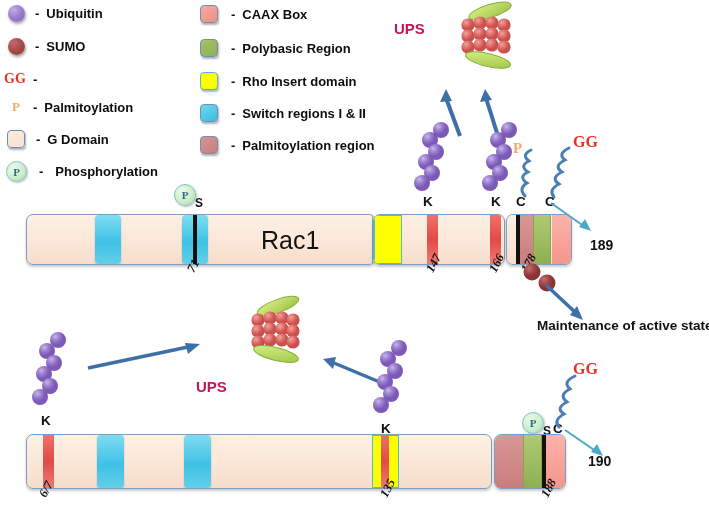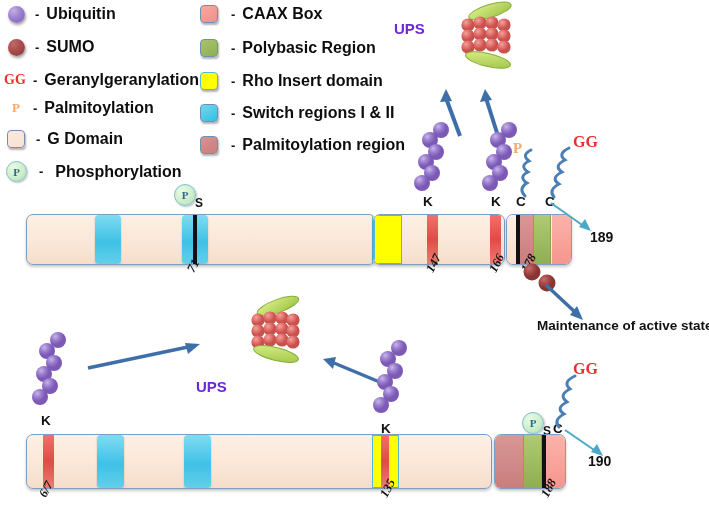--- a/index.html
+++ b/index.html
@@ -2,21 +2,21 @@
 <html><head>
 <meta charset="utf-8">
 <style>
   html,body{margin:0;padding:0;background:#fff;}
   body{width:709px;height:519px;position:relative;overflow:hidden;
        font-family:"Liberation Sans",sans-serif;}
 
   
   .legend-row{position:absolute;display:flex;align-items:center;}
   .lg-dash{font-size:13px;font-weight:bold;color:#111;margin:0 7px 0 0;}
-  .lg-label{font-size:16px;font-weight:bold;color:#0d0d0d;white-space:nowrap;}
+  .lg-label{font-size:13px;font-weight:bold;color:#0d0d0d;white-space:nowrap;}
 
   .sphere{border-radius:50%;
      box-shadow:1px 2px 3px rgba(0,0,0,.38);}
   .sph-ubi{width:17px;height:17px;
      background:radial-gradient(circle at 33% 28%, #c4b0e4 0%, #9b7fd0 45%, #7f5fba 100%);}
   .sph-sumo{width:17px;height:17px;
      background:radial-gradient(circle at 33% 28%, #c06a6a 0%, #a94c4c 45%, #8e3636 100%);}
 
   .swatch{width:16px;height:16px;border-radius:4px;
      box-shadow:1px 2px 2px rgba(0,0,0,.3);}
@@ -57,21 +57,21 @@
 
   .resnum{position:absolute;font-size:12.5px;font-weight:bold;font-style:italic;
      color:#111;transform:rotate(-62deg);transform-origin:left top;white-space:nowrap;
      font-family:"Liberation Serif",serif;}
 
   .res-letter{position:absolute;font-size:13.5px;font-weight:bold;color:#111;
      font-family:"Liberation Sans",sans-serif;}
 
   .endnum{position:absolute;font-size:14px;font-weight:bold;color:#111;}
 
-  .ups-label{position:absolute;font-size:15px;font-weight:bold;color:#6d28d9;
+  .ups-label{position:absolute;font-size:15px;font-weight:bold;color:#be185d;
      font-family:"Liberation Sans",sans-serif;}
 
   .maint{position:absolute;font-size:13.5px;font-weight:bold;color:#111;white-space:nowrap;}
 
   svg{position:absolute;overflow:visible;}
 </style>
 </head>
 <body>
 
 <div class="legend-row" style="left:8px;top:5px;">
@@ -82,21 +82,20 @@
 
 <div class="legend-row" style="left:8px;top:38px;">
   <span class="sphere sph-sumo"></span>
   <span class="lg-dash" style="margin-left:10px;">-</span>
   <span class="lg-label">SUMO</span>
 </div>
 
 <div class="legend-row" style="left:4px;top:71px;">
   <span class="txt-gg" style="width:22px;display:inline-block;">GG</span>
   <span class="lg-dash" style="margin-left:7px;">-</span>
-  <span class="lg-label">Geranylgeranylation</span>
 </div>
 
 <div class="legend-row" style="left:8px;top:99px;">
   <span class="txt-pal" style="width:16px;display:inline-block;text-align:center;">P</span>
   <span class="lg-dash" style="margin-left:9px;">-</span>
   <span class="lg-label">Palmitoylation</span>
 </div>
 
 <div class="legend-row" style="left:7px;top:130px;">
   <span class="swatch sw-g"></span>
@@ -219,20 +218,21 @@
 </svg>
 <div class="res-letter" style="left:545px;top:194px;">C</div>
 
 <div class="phos" style="position:absolute;left:174px;top:184px;width:20px;height:20px;">P</div>
 <div class="res-letter" style="left:195px;top:196px;font-size:12px;">S</div>
 
 <div class="bar" style="left:26px;top:214px;width:348px;height:49px;">
   <div class="seg seg-switch" style="left:68px;width:26px;"></div>
   <div class="seg seg-switch" style="left:155px;width:26px;"></div>
   <div class="seg seg-black" style="left:166px;width:3.5px;"></div>
+  <div class="bar-name" style="left:234px;">Rac1</div>
   <div class="seg seg-yellow" style="left:345px;width:28px;"></div>
 </div>
 <div class="bar" style="left:373px;top:214px;width:130px;height:49px;">
   <div class="seg seg-yellow" style="left:0px;width:28px;"></div>
   <div class="seg seg-red" style="left:53px;width:11px;"></div>
   <div class="seg seg-red" style="left:116px;width:11px;"></div>
 </div>
 
 <div class="bar" style="left:506px;top:214px;width:64px;height:49px;">
   <div class="seg" style="left:0;width:9px;background:linear-gradient(180deg,#fdf0e4,#f6ddcb);"></div>
@@ -244,21 +244,21 @@
 
 <div class="resnum" style="left:184px;top:268px;">71</div>
 <div class="resnum" style="left:423px;top:268px;">147</div>
 <div class="resnum" style="left:486px;top:268px;">166</div>
 <div class="resnum" style="left:518px;top:268px;">178</div>
 
 <svg style="left:551px;top:201px;width:48px;height:36px;" viewBox="0 0 48 36">
   <line x1="0" y1="2" x2="34" y2="26" stroke="#4aa8c8" stroke-width="2"></line>
   <polygon points="40,30 28,26 34,18" fill="#4aa8c8"></polygon>
 </svg>
-<div class="endnum" style="left:590px;top:229px;">189</div>
+<div class="endnum" style="left:590px;top:237px;">189</div>
 
 <svg style="left:523px;top:262px;width:44px;height:36px;" viewBox="0 0 44 36">
   <defs>
       <radialGradient id="sg" cx="33%" cy="28%">
         <stop offset="0%" stop-color="#c26f6e"></stop>
         <stop offset="50%" stop-color="#a94c4c"></stop>
         <stop offset="100%" stop-color="#8a3434"></stop>
       </radialGradient>
     </defs>
   <circle cx="9" cy="10" r="8.5" fill="url(#sg)"></circle>

